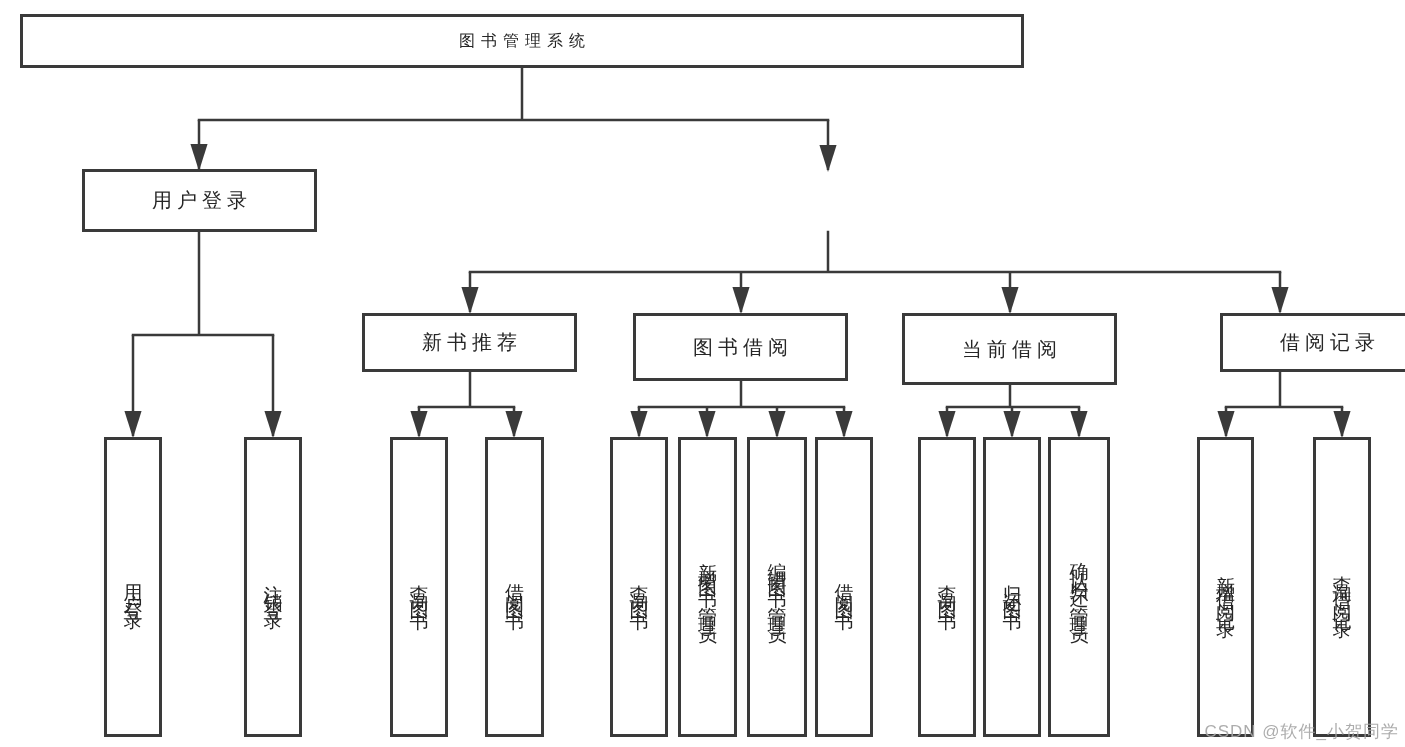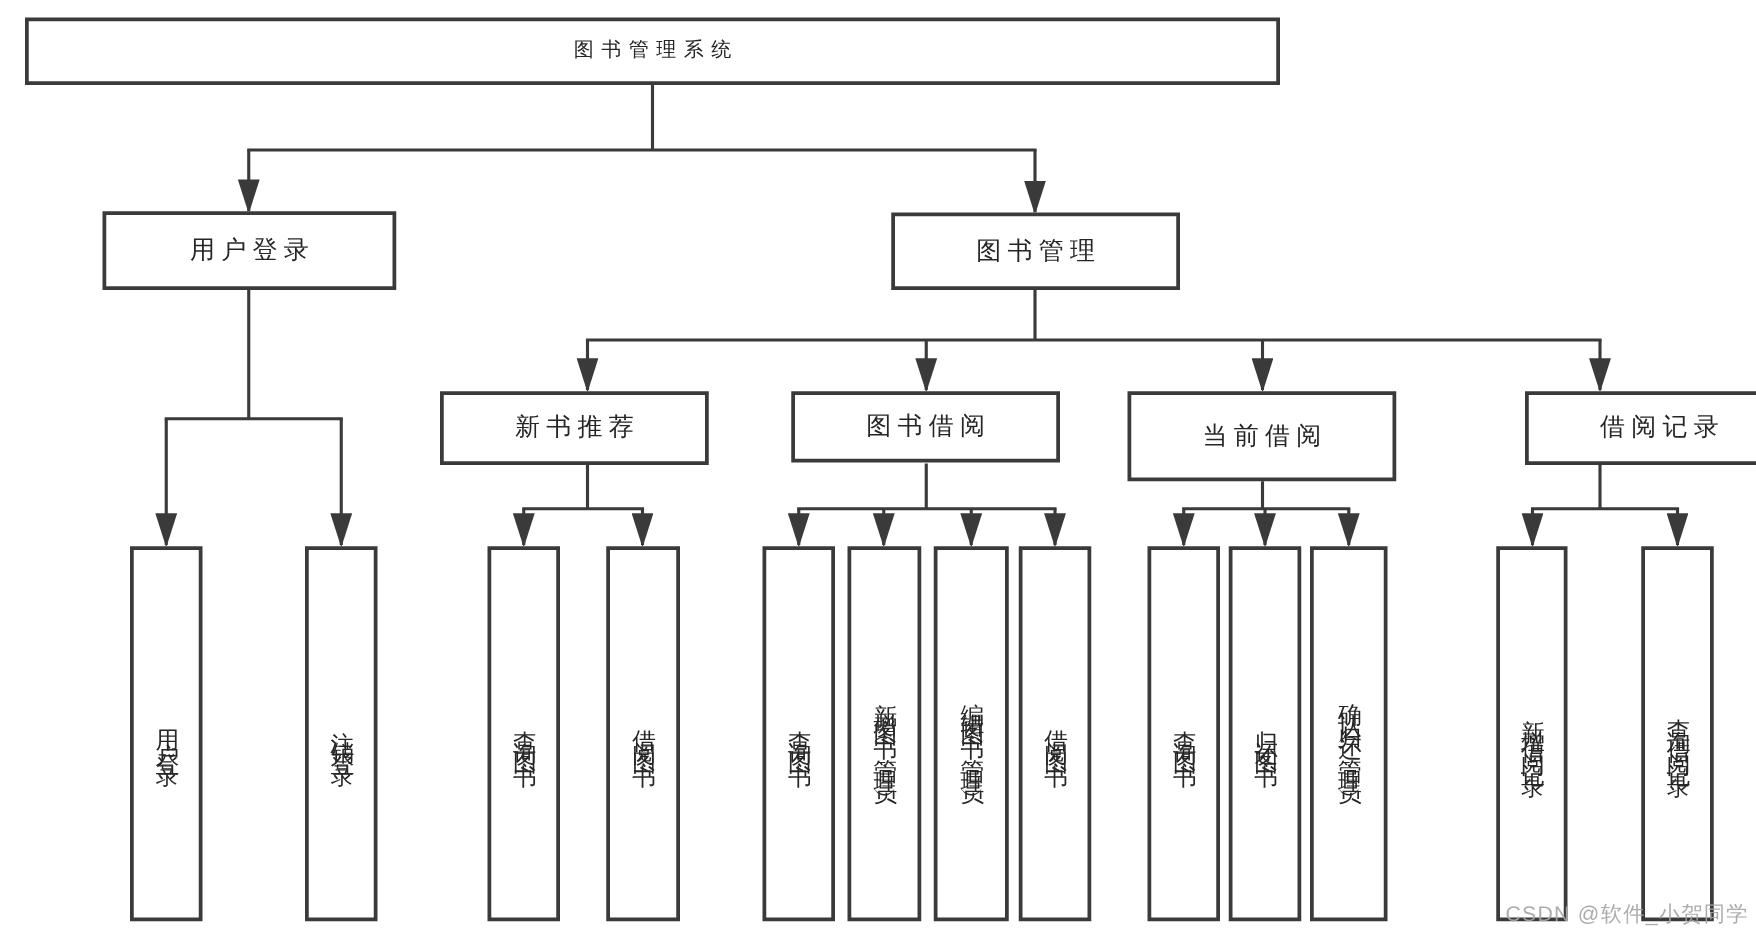--- a/index.html
+++ b/index.html
@@ -83,24 +83,23 @@
     <line class="arrow-line" x1="1079" y1="407" x2="1079" y2="436" marker-end="url(#arw)"></line>
 
     <path class="connector-skeleton" d="M1280,372 L1280,407 M1226,407 L1342,407"></path>
     <line class="arrow-line" x1="1226" y1="407" x2="1226" y2="436" marker-end="url(#arw)"></line>
     <line class="arrow-line" x1="1342" y1="407" x2="1342" y2="436" marker-end="url(#arw)"></line>
   </svg>
 
   <div class="node hbox lv0" style="left:20px;top:14px;width:1004px;height:54px;">图书管理系统</div>
 
   <div class="node hbox" style="left:82px;top:169px;width:235px;height:63px;">用户登录</div>
-  <div class="node hbox" style="left:713px;top:170px;width:231px;height:62px;">图书管理</div>
 
-  <div class="node hbox" style="left:352px;top:313px;width:215px;height:59px;">新书推荐</div>
-  <div class="node hbox" style="left:633px;top:313px;width:215px;height:57px;">图书借阅</div>
+  <div class="node hbox" style="left:362px;top:313px;width:215px;height:59px;">新书推荐</div>
+  <div class="node hbox" style="left:633px;top:313px;width:215px;height:68px;">图书借阅</div>
   <div class="node hbox" style="left:902px;top:313px;width:215px;height:72px;">当前借阅</div>
   <div class="node hbox" style="left:1220px;top:313px;width:215px;height:59px;">借阅记录</div>
 
   <div class="node vbox" style="left:104px;top:437px;width:58px;height:300px;">用户登录</div>
   <div class="node vbox" style="left:244px;top:437px;width:58px;height:300px;">注销登录</div>
 
   <div class="node vbox" style="left:390px;top:437px;width:58px;height:300px;">查询图书</div>
   <div class="node vbox" style="left:485px;top:437px;width:59px;height:300px;">借阅图书</div>
 
   <div class="node vbox" style="left:610px;top:437px;width:58px;height:300px;">查询图书</div>

